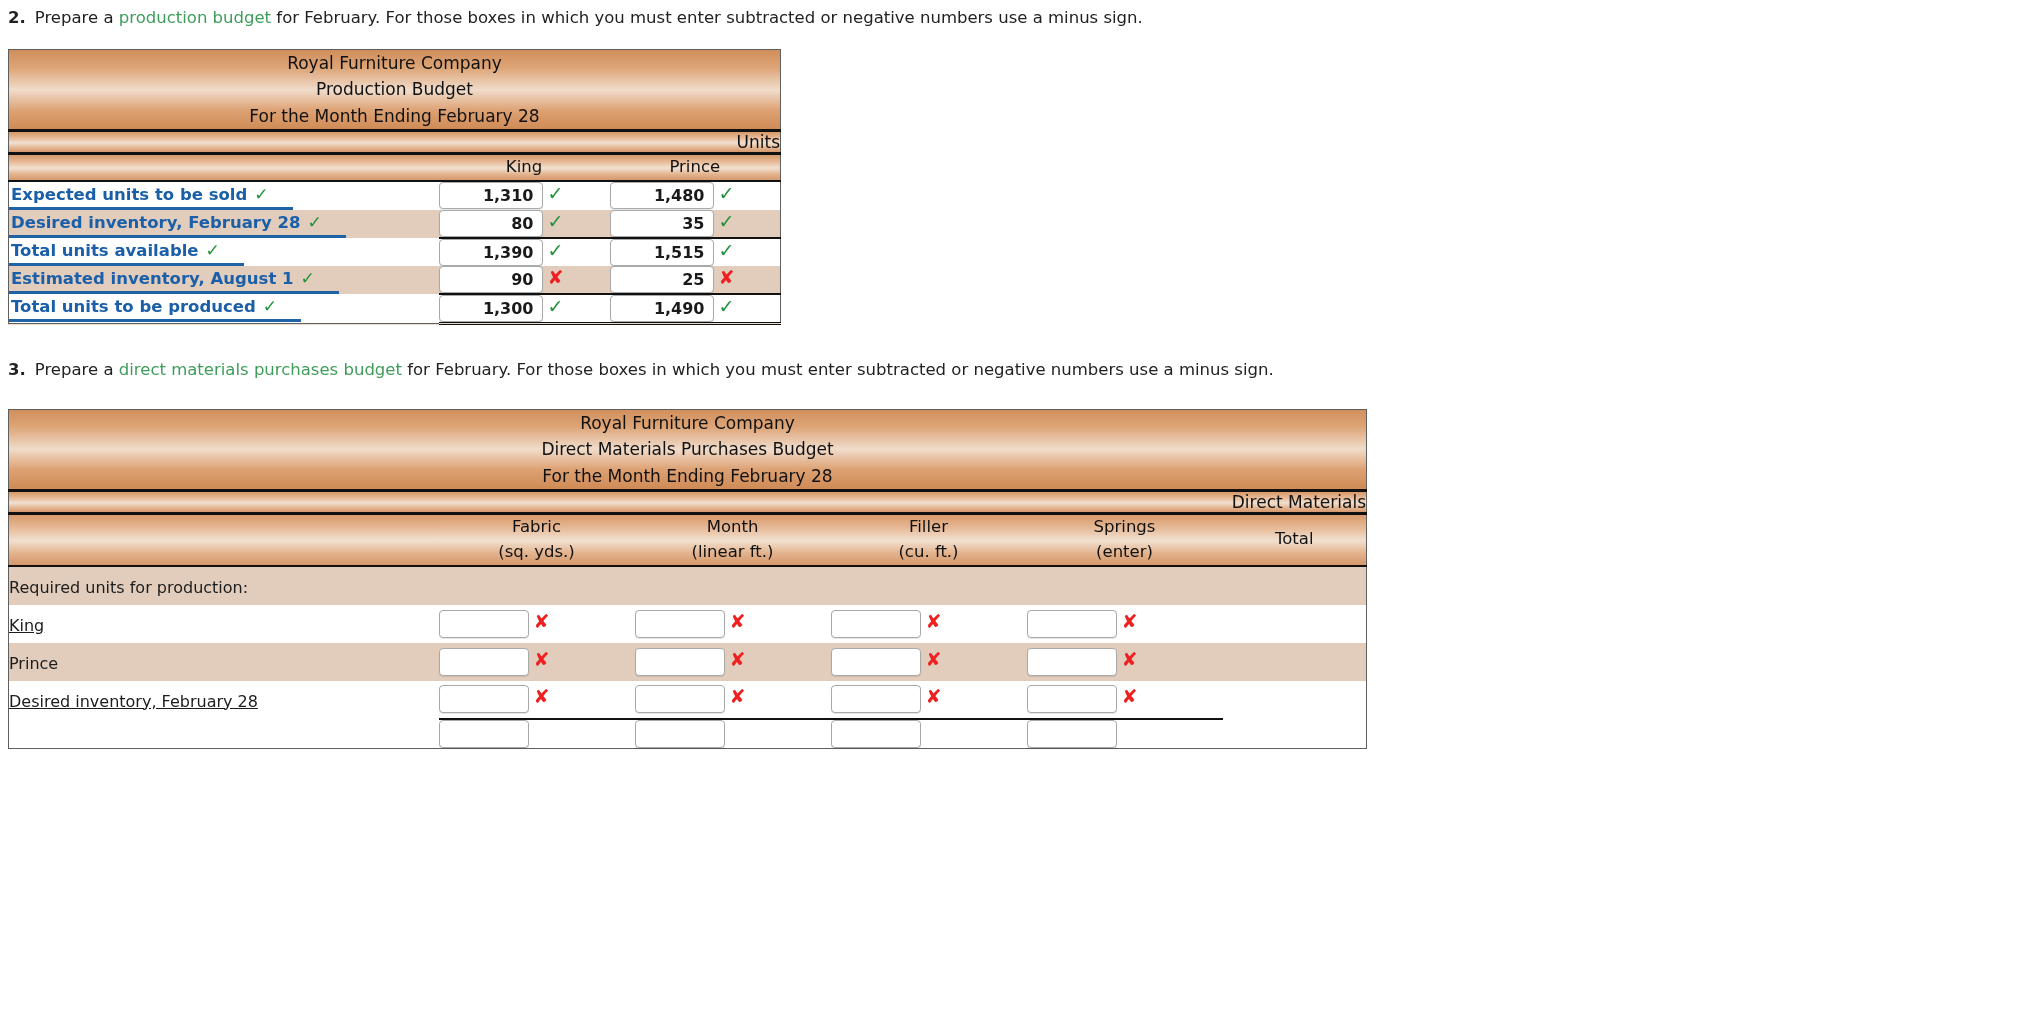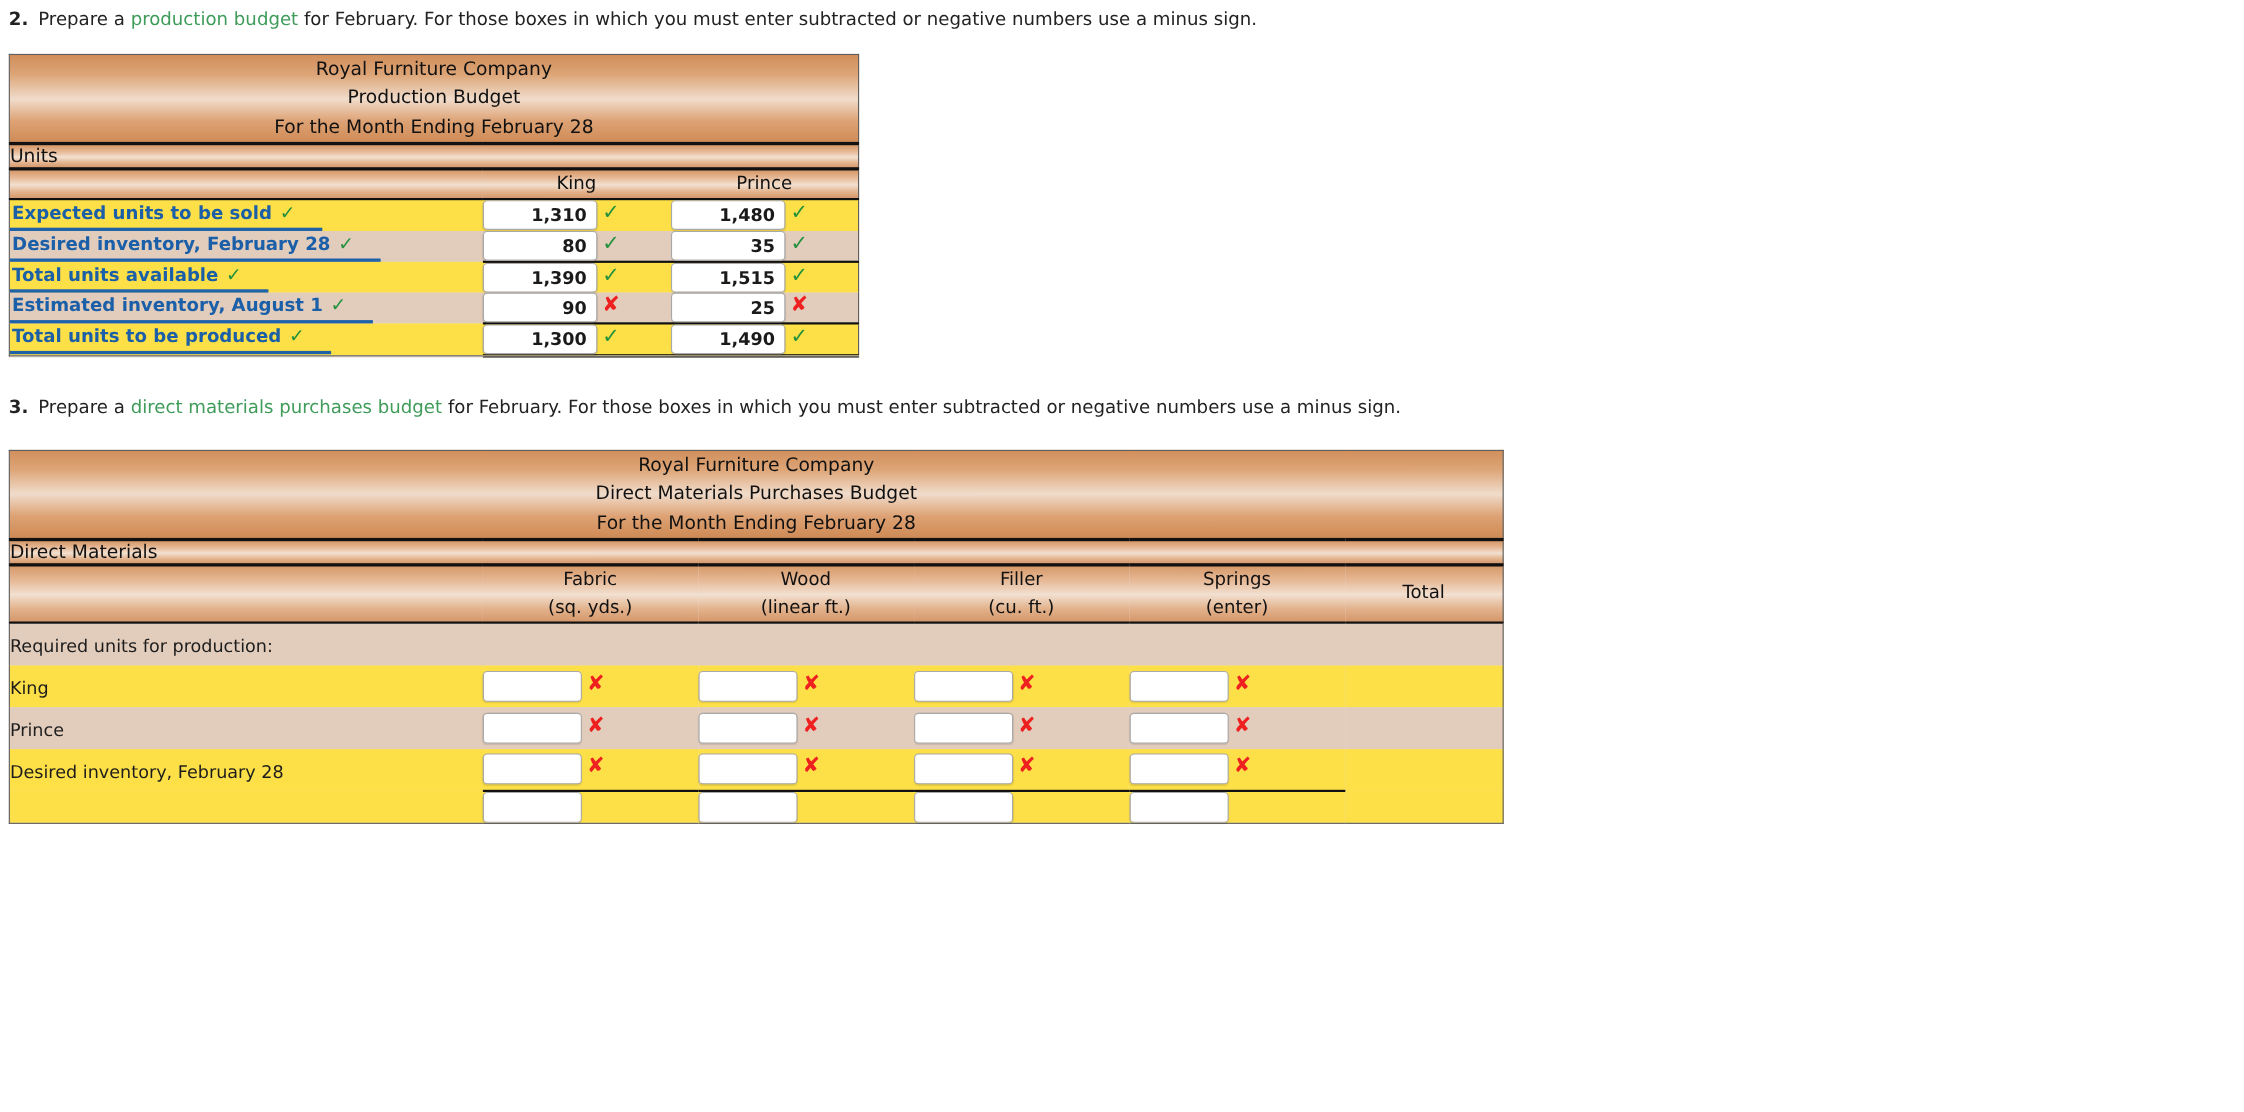--- a/index.html
+++ b/index.html
@@ -79,21 +79,21 @@
   .title-cell div { white-space: nowrap; }
 
   
   .group-cell {
     background: linear-gradient(to bottom,
                 #d79b6b 0%,
                 #e7bb99 28%,
                 #f2e0d0 52%,
                 #e2b28c 78%,
                 #d5966a 100%);
-    text-align: left;
+    text-align: right;
     font-weight: bold;
     font-size: 17px;
     color: #111;
     padding: 9px 0 10px 0;
     border-bottom: 3px solid #111;
   }
 
   
   .colhead-cell {
     background: linear-gradient(to bottom,
@@ -107,21 +107,21 @@
     font-size: 16.5px;
     color: #111;
     padding: 9px 0 10px 0;
     border-bottom: 2px solid #111;
     line-height: 1.5;
   }
   .colhead-cell.blank { }
   .colhead-cell div { white-space: nowrap; }
 
   
-  tr.row-light > td { background: #fde047; }
+  tr.row-light > td { background: #ffffff; text-decoration: underline; }
   tr.row-dark  > td { background: #e2cdbd; }
 
   td.label-cell {
     padding: 9px 0 9px 10px;
     font-size: 16px;
     color: #1c1c1c;
     white-space: nowrap;
   }
   td.label-cell.plain { padding-top: 11px; padding-bottom: 8px; }
 
@@ -346,21 +346,21 @@
     <tr>
       <td class="group-cell" colspan="6">Direct Materials</td>
     </tr>
     <tr>
       <td class="colhead-cell blank"></td>
       <td class="colhead-cell">
         <div>Fabric</div>
         <div>(sq. yds.)</div>
       </td>
       <td class="colhead-cell">
-        <div>Wood</div>
+        <div>Month</div>
         <div>(linear ft.)</div>
       </td>
       <td class="colhead-cell">
         <div>Filler</div>
         <div>(cu. ft.)</div>
       </td>
       <td class="colhead-cell">
         <div>Springs</div>
         <div>(enter)</div>
       </td>

